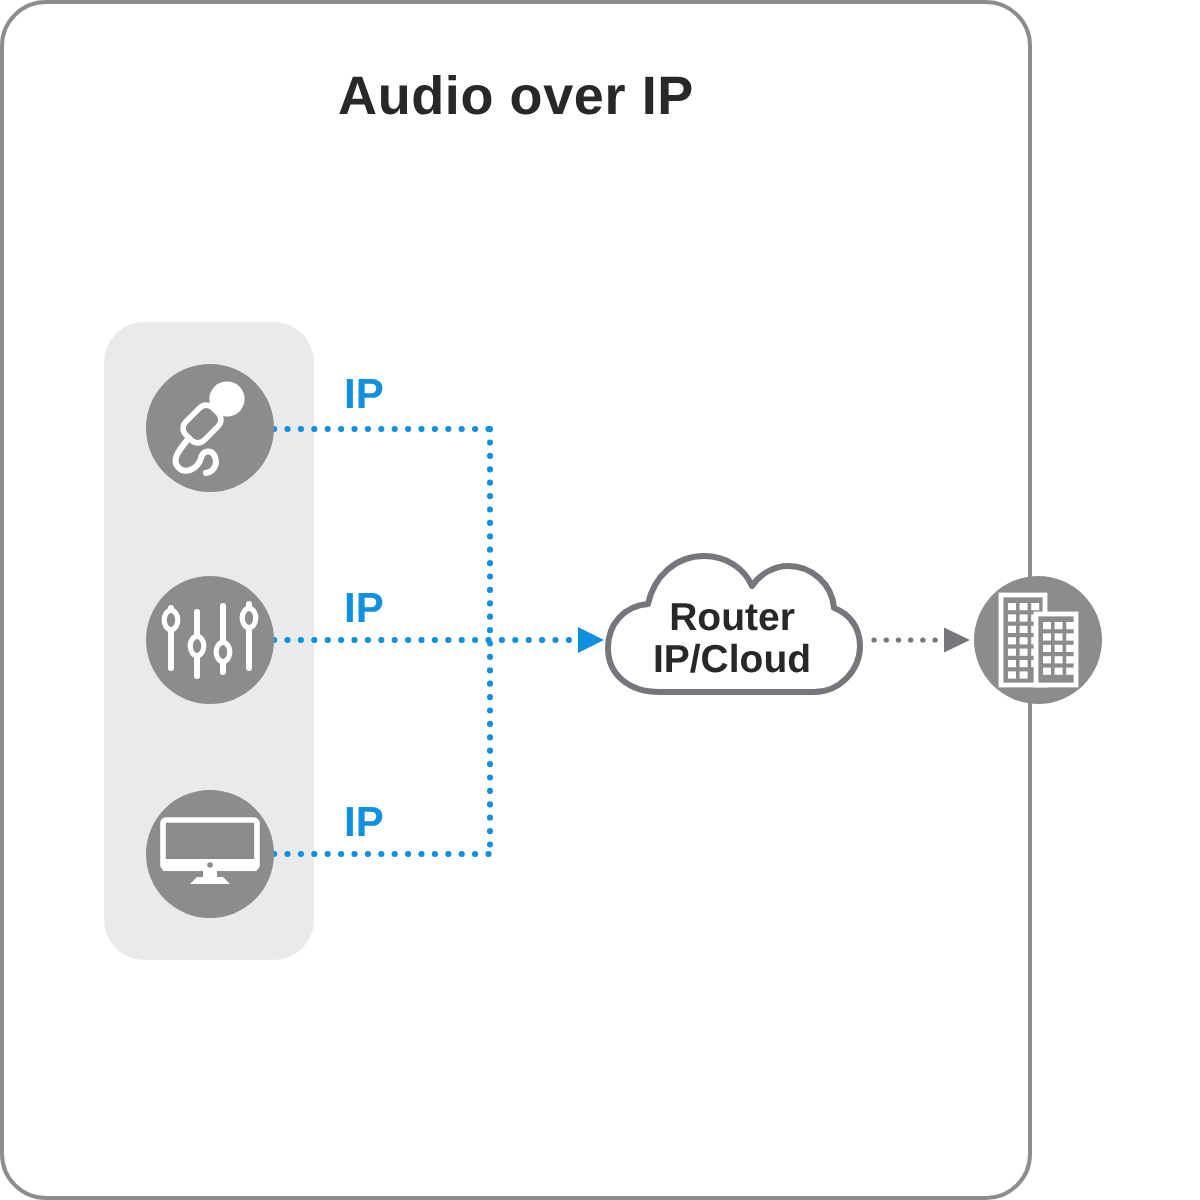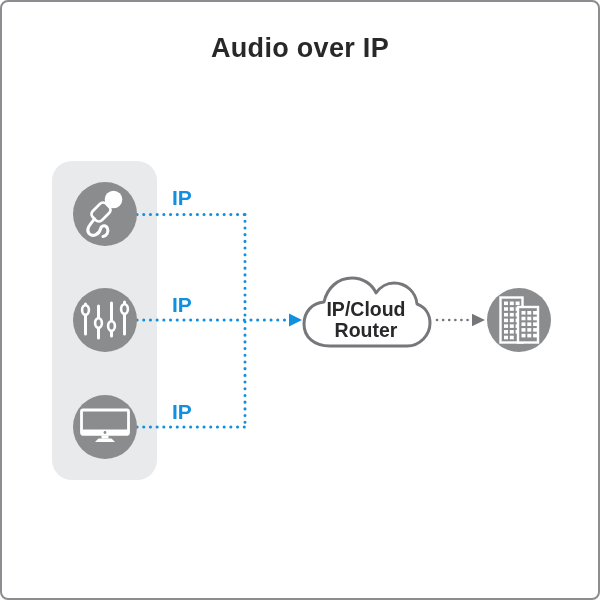--- a/index.html
+++ b/index.html
@@ -4,24 +4,24 @@
 <style>
   html, body {
     margin: 0; padding: 0;
     width: 600px; height: 600px;
     background: #ffffff;
     overflow: hidden;
     font-family: "Liberation Sans", sans-serif;
   }
   .frame {
     position: absolute; left: 0; top: 0;
-    width: 600px; height: 600px;
+    width: 516px; height: 600px;
     box-sizing: border-box;
     border: 2px solid var(--border-gray, #8b8d90);
-    border-radius: 8px;
+    border-radius: 23px;
     background: #ffffff;
   }
   .title {
     position: absolute; left: 0; top: 31px;
     width: 100%; margin: 0;
     text-align: center;
     font-size: 27px; font-weight: 700;
     letter-spacing: 0.3px;
     color: var(--text-dark, #28282a);
   }
@@ -144,22 +144,22 @@
       C 6 40, 14 31, 26 30
       C 29 16, 40 6, 54 6
       C 65 6, 74 12, 78 21
       C 82 15, 89 11, 96 11
       C 108 11, 118 20, 119 32
       C 127 35, 132 42, 132 51
       C 132 63, 122 74, 109 74
       Z"></path>
   </svg>
   <div class="cloud-text">
+    <div>Router</div>
     <div>IP/Cloud</div>
-    <div>Router</div>
   </div>
 
   <div class="circle-icon" style="left:485px; top:286px;">
     <svg width="64" height="64" viewBox="0 0 64 64">
       <circle cx="32" cy="32" r="32" class="c-fill"></circle>
       <rect x="13.5" y="9.5" width="22" height="45" class="bldg"></rect>
       <g>
         <rect class="win" x="17" y="13.5" width="4" height="3.6"></rect>
           <rect class="win" x="22.8" y="13.5" width="4" height="3.6"></rect>
           <rect class="win" x="28.6" y="13.5" width="4" height="3.6"></rect>

